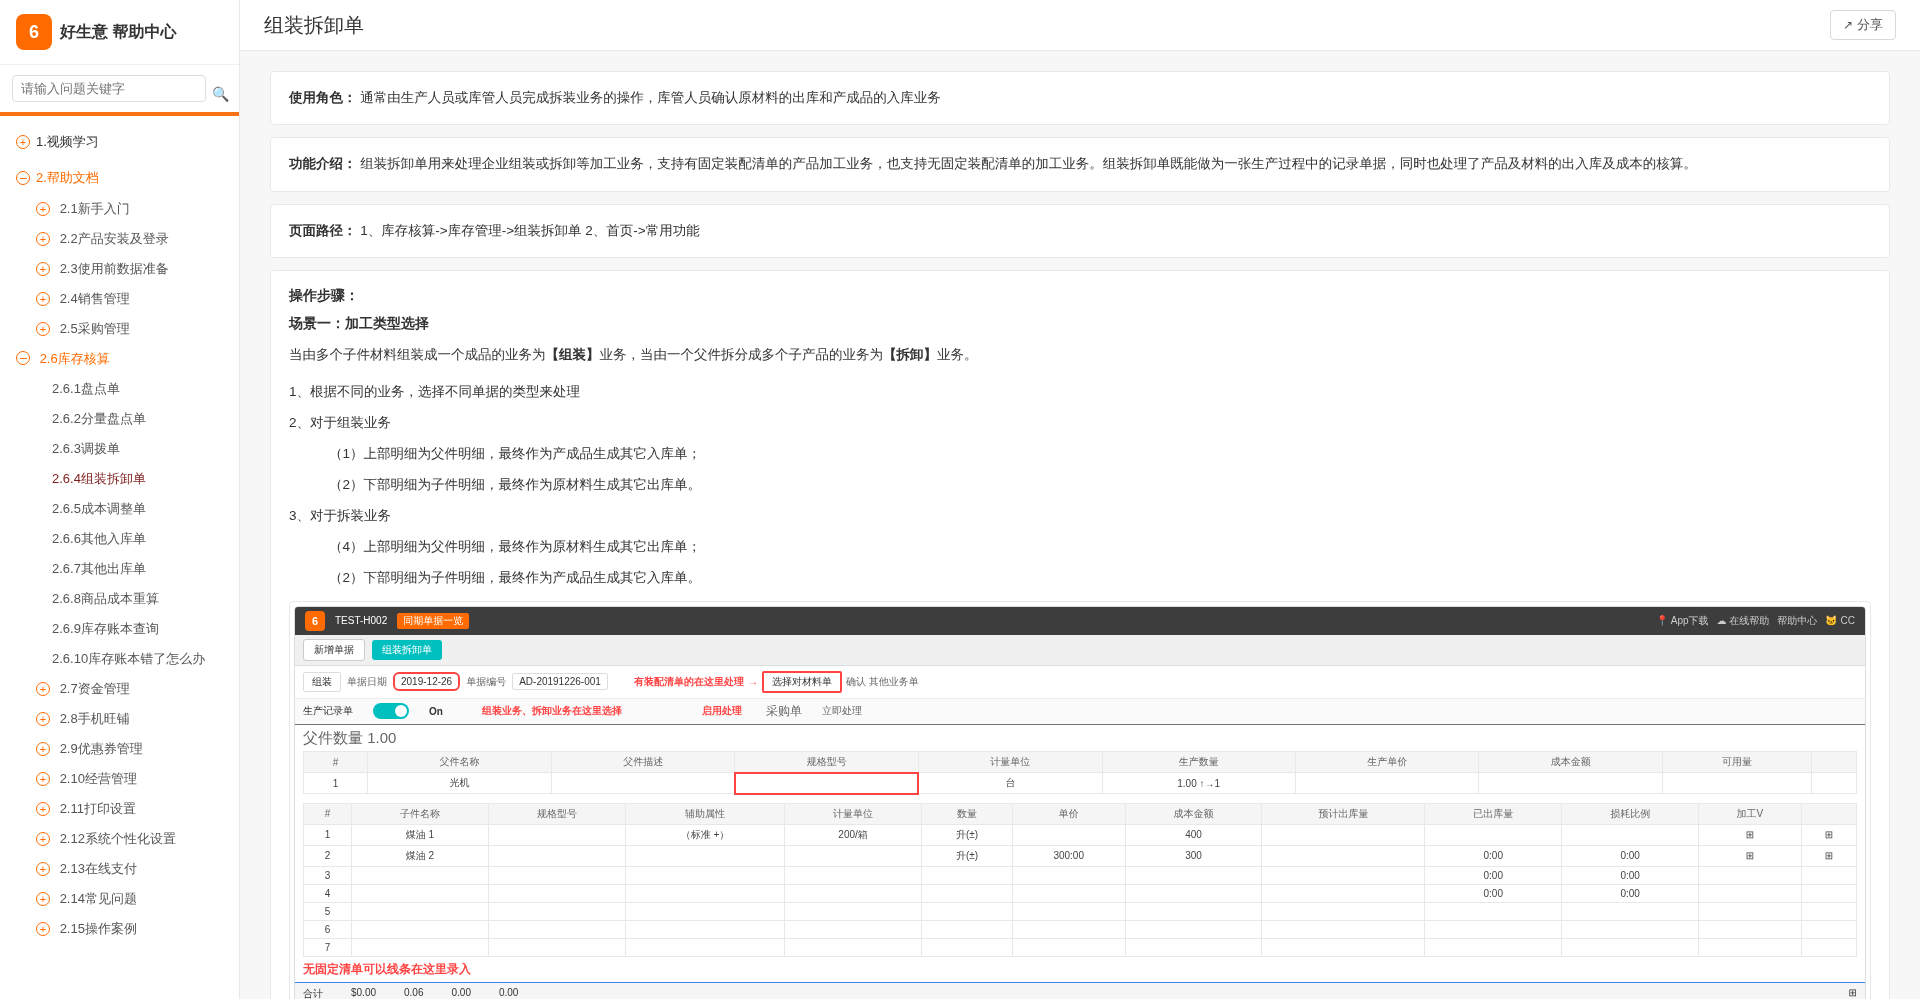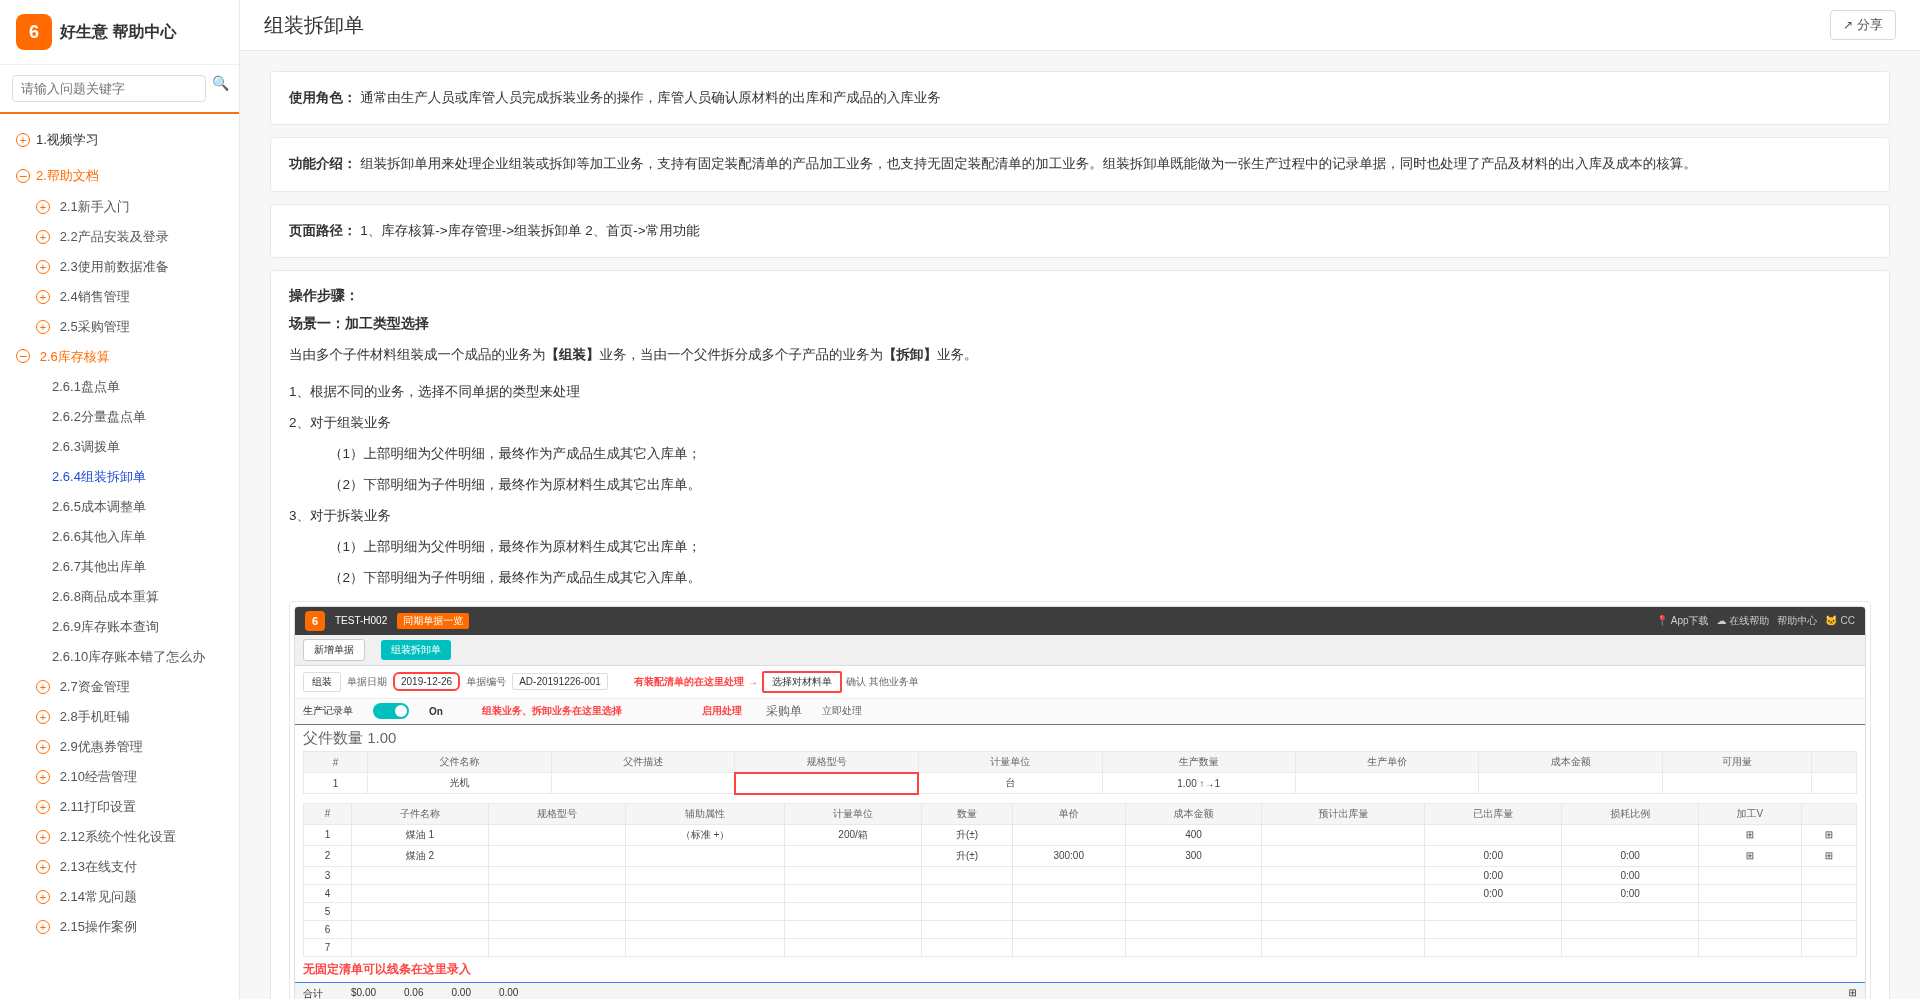--- a/index.html
+++ b/index.html
@@ -35,23 +35,23 @@
       margin-right: 8px;
       flex-shrink: 0;
     }
     .logo-text {
       font-size: 16px;
       font-weight: bold;
       color: #333;
     }
     .search-box {
       padding: 10px 12px;
-      border-bottom: 2px solid #f97316;
-      display: flex;
-      align-items: flex-start;
+      border-bottom: 4px solid #f97316;
+      display: flex;
+      align-items: flex-end;
       background: #fff;
     }
     .search-input {
       flex: 1;
       border: 1px solid #ddd;
       border-radius: 4px;
       padding: 5px 8px;
       font-size: 13px;
       color: #999;
       outline: none;
@@ -290,21 +290,21 @@
 
       <div class="nav-sub-item" style="padding-left:52px;">
         <span>2.6.1盘点单</span>
       </div>
       <div class="nav-sub-item" style="padding-left:52px;">
         <span>2.6.2分量盘点单</span>
       </div>
       <div class="nav-sub-item" style="padding-left:52px;">
         <span>2.6.3调拨单</span>
       </div>
-      <div class="nav-sub-item active" style="padding-left:52px;color:#1d4ed8;">
+      <div class="nav-sub-item active" style="padding-left:52px;color:#7f1d1d;">
         <span>2.6.4组装拆卸单</span>
       </div>
       <div class="nav-sub-item" style="padding-left:52px;">
         <span>2.6.5成本调整单</span>
       </div>
       <div class="nav-sub-item" style="padding-left:52px;">
         <span>2.6.6其他入库单</span>
       </div>
       <div class="nav-sub-item" style="padding-left:52px;">
         <span>2.6.7其他出库单</span>
@@ -399,40 +399,40 @@
       <div class="scene-title">场景一：加工类型选择</div>
       <div class="ops-text">
         <p>当由多个子件材料组装成一个成品的业务为<span class="bold">【组装】</span>业务，当由一个父件拆分成多个子产品的业务为<span class="bold">【拆卸】</span>业务。</p>
       </div>
       <div class="ops-text" style="margin-top:10px;">
         <p>1、根据不同的业务，选择不同单据的类型来处理</p>
         <p>2、对于组装业务</p>
         <p class="indent-2">（1）上部明细为父件明细，最终作为产成品生成其它入库单；</p>
         <p class="indent-2">（2）下部明细为子件明细，最终作为原材料生成其它出库单。</p>
         <p>3、对于拆装业务</p>
-        <p class="indent-2">（1）上部明细为父件明细，最终作为原材料生成其它出库单；</p>
+        <p class="indent-2">（4）上部明细为父件明细，最终作为原材料生成其它出库单；</p>
         <p class="indent-2">（2）下部明细为子件明细，最终作为产成品生成其它入库单。</p>
       </div>
 
       <div class="screenshot-block">
         <div class="fake-screenshot">
 
           <div style="background:#3d3d3d;padding:4px 10px;display:flex;align-items:center;gap:10px;">
             <div style="width:20px;height:20px;background:#ff6b00;border-radius:4px;display:flex;align-items:center;justify-content:center;color:white;font-size:11px;font-weight:bold;">6</div>
             <span style="color:#fff;font-size:10px;">TEST-H002</span>
             <span style="background:#ff6b00;color:white;padding:1px 6px;border-radius:2px;font-size:10px;cursor:pointer;">同期单据一览</span>
             <div style="margin-left:auto;display:flex;gap:8px;align-items:center;color:#ccc;font-size:10px;">
               <span>📍 App下载</span>
               <span>☁ 在线帮助</span>
               <span>帮助中心</span>
               <span>🐱 CC</span>
             </div>
           </div>
 
-          <div style="background:#f0f0f0;display:flex;align-items:center;gap:16px;padding:4px 8px;border-bottom:1px solid #ddd;">
+          <div style="background:#f0f0f0;display:flex;align-items:center;gap:7px;padding:4px 8px;border-bottom:1px solid #ddd;">
             <span style="font-size:10px;padding:3px 10px;background:#fff;border:1px solid #ccc;border-radius:3px;cursor:pointer;">新增单据</span>
             <span style="background:#00bfbf;color:white;font-size:10px;padding:3px 10px;border-radius:3px;cursor:pointer;">组装拆卸单</span>
           </div>
 
           <div style="background:#fff;padding:5px 8px;display:flex;gap:6px;align-items:center;border-bottom:1px solid #eee;">
             <span style="border:1px solid #ddd;border-radius:2px;padding:2px 8px;font-size:10px;background:#fff;cursor:pointer;">组装</span>
             <span style="font-size:10px;color:#666;">单据日期</span>
             <span style="border:2px solid #ff4444;border-radius:6px;padding:2px 6px;font-size:10px;min-width:60px;display:inline-block;">2019-12-26</span>
             <span style="font-size:10px;color:#666;">单据编号</span>
             <span style="border:1px solid #ddd;border-radius:2px;padding:2px 6px;font-size:10px;">AD-20191226-001</span>

